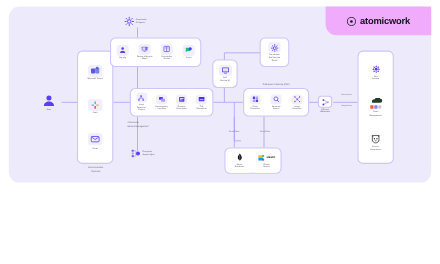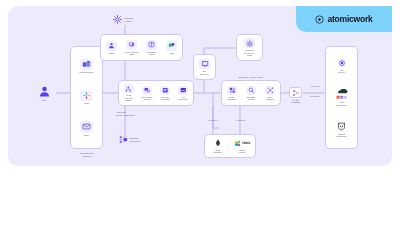--- a/index.html
+++ b/index.html
@@ -18,21 +18,21 @@
     position: absolute;
     left: 8px; top: 6px;
     width: 384px; height: 160px;
     background: #eceafb;
     border-radius: 10px;
   }
   .logo-notch {
     position: absolute;
     right: 0px; top: 0px;
     width: 96px; height: 26px;
-    background: #7dd3fc;
+    background: #f0abfc;
     border-bottom-left-radius: 10px;
     display: flex; align-items: center; justify-content: center;
     gap: 3px;
   }
   .logo-mark { width: 9px; height: 9px; flex: 0 0 auto; }
   .logo-text {
     font-size: 8.5px; font-weight: bold; color: #15131f;
     letter-spacing: -0.2px;
   }
 

